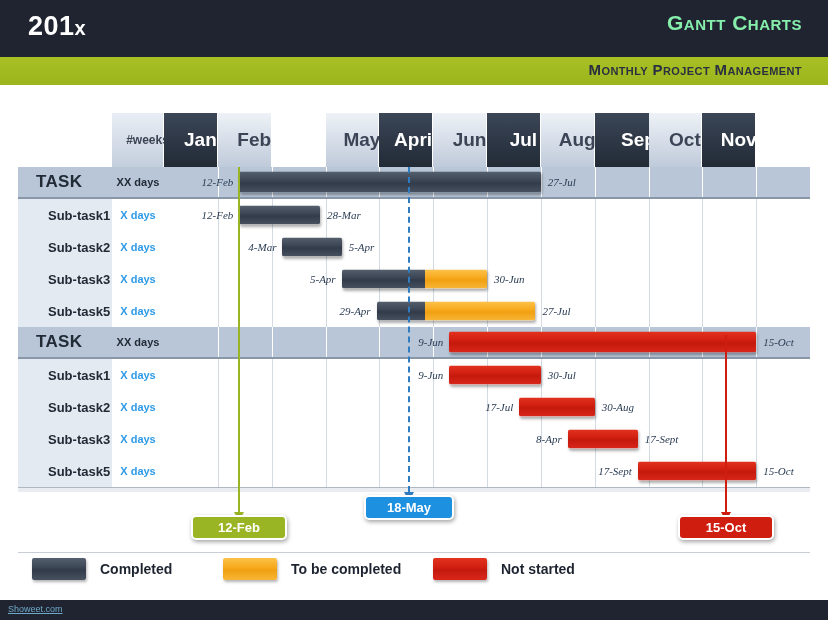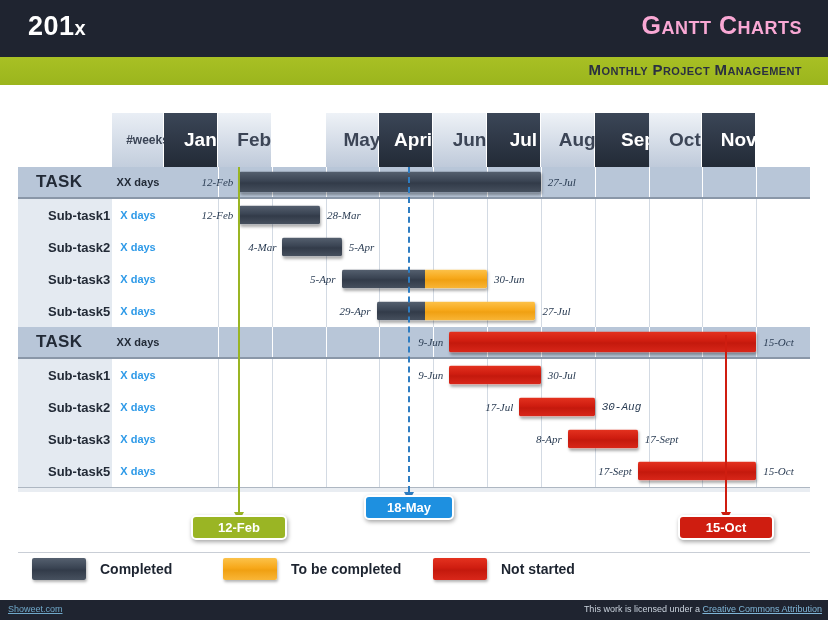--- a/index.html
+++ b/index.html
@@ -17,21 +17,21 @@
     position:absolute; left:0; top:0; width:828px; height:57px;
     background:#1f2430;
   }
   .topbar .year {
     position:absolute; left:28px; top:11px;
     color:#ffffff; font-size:27px; font-weight:bold; letter-spacing:.5px;
   }
   .topbar .year .x { font-size:20px; }
   .topbar .title {
     position:absolute; right:26px; top:11px;
-    color:#f9a8d4; font-size:25px; font-weight:bold;
+    color:#86efac; font-size:21px; font-weight:bold;
     font-variant: small-caps; letter-spacing:.5px;
   }
   .greenbar {
     position:absolute; left:0; top:57px; width:828px; height:28px;
     background:#a2bb21;
     background:linear-gradient(to bottom,#a8c024 0%,#9bb51d 100%);
   }
   .greenbar .subtitle {
     position:absolute; right:26px; top:4px;
     color:#2b3040; font-size:15px; font-weight:bold;
@@ -373,21 +373,21 @@
           <div class="vgrid" style="left: 323px;"></div>
           <div class="vgrid" style="left: 376.833px;"></div>
           <div class="vgrid" style="left: 430.667px;"></div>
           <div class="vgrid" style="left: 484.5px;"></div>
           <div class="vgrid" style="left: 538.333px;"></div>
           <div class="vgrid" style="left: 592.167px;"></div>
           <div class="bar" style="left: 355.3px; width: 75.3667px;">
             <div class="seg red" style="width: 100%;"></div>
           </div>
           <div class="cap right" style="right: 296.7px;">17-Jul</div>
-          <div class="cap" style="left: 437.667px; font-family: Liberation Mono, monospace;">30-Aug</div>
+          <div class="cap" style="left: 437.667px;">30-Aug</div>
         </div>
       </div>
       <div class="row sub" style="top: 256px;">
         <div class="label">Sub-task3</div>
         <div class="days">X days</div>
         <div class="track">
           <div class="vgrid" style="left: 53.8333px;"></div>
           <div class="vgrid" style="left: 107.667px;"></div>
           <div class="vgrid" style="left: 161.5px;"></div>
           <div class="vgrid" style="left: 215.333px;"></div>
@@ -461,14 +461,13 @@
       <div class="ltext">To be completed</div>
     </div>
     <div class="item" style="left: 415px;">
       <div class="swatch seg red"></div>
       <div class="ltext">Not started</div>
     </div>
   </div>
 
 <div class="footer">
   <div class="fl">Showeet.com</div>
-  <div class="fr"><span>This work is licensed under a </span><a href="#">Creative Commons Attribution</a></div>
 </div>
 
 </body></html>

